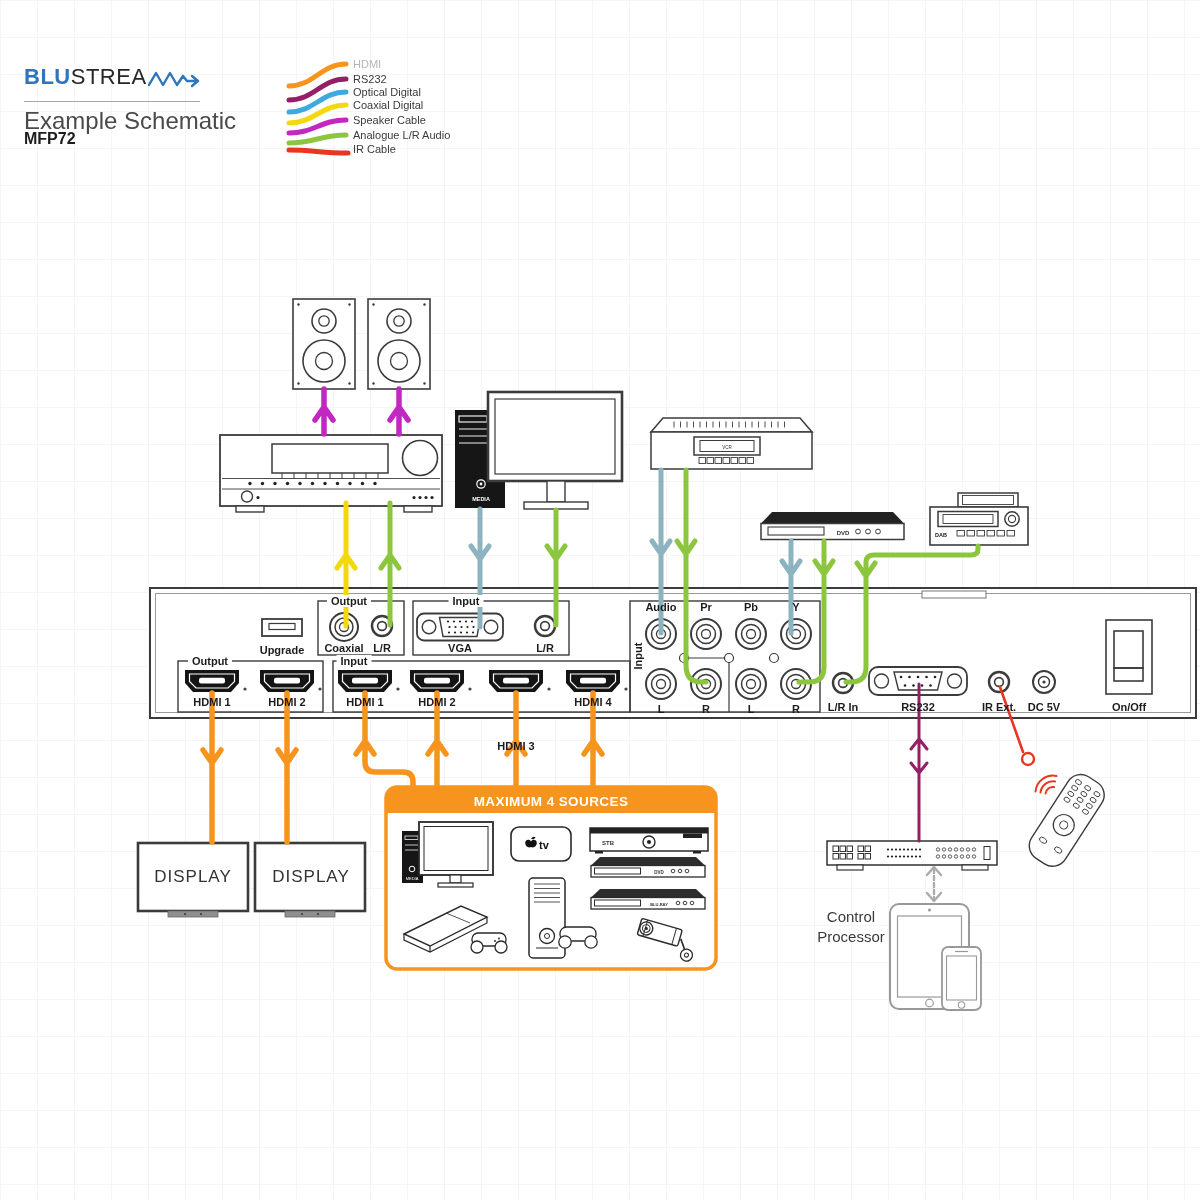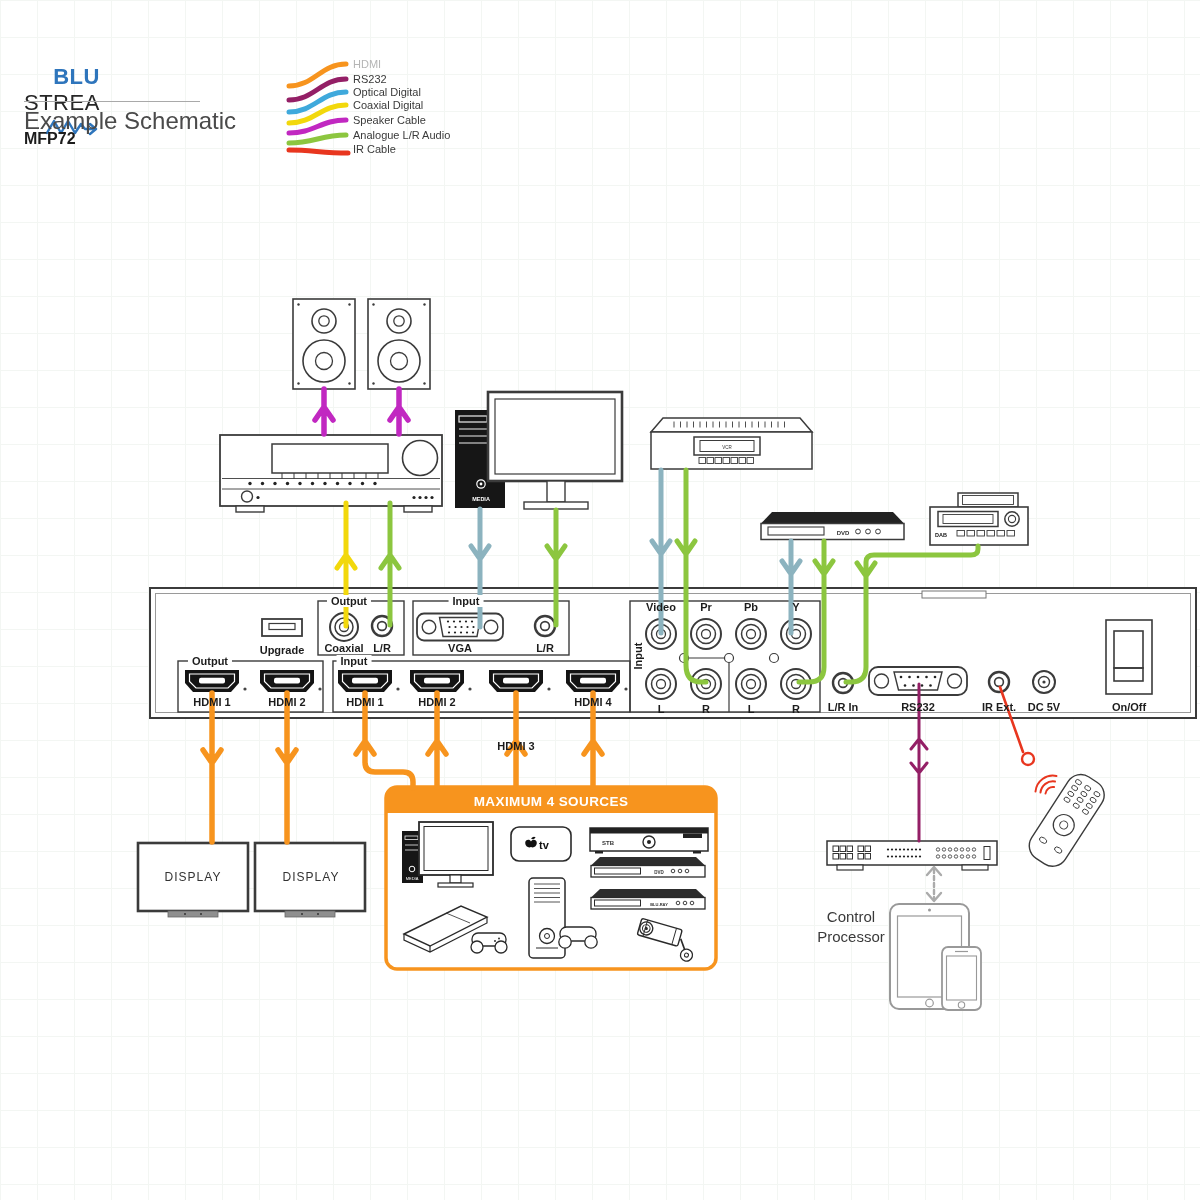--- a/index.html
+++ b/index.html
@@ -7,21 +7,21 @@
     font-family:"Liberation Sans",sans-serif;background-color:#fff;
     background-image:linear-gradient(#f3f6f3 1px,transparent 1px),
                      linear-gradient(90deg,#f3f6f3 1px,transparent 1px);
     background-size:37px 37px;}
   #diagram{position:absolute;left:0;top:0;}
   .abs{position:absolute;white-space:nowrap;}
   .lbl{position:absolute;transform:translate(-50%,-50%);font-size:11px;font-weight:bold;
     color:#1c1c1c;white-space:nowrap;letter-spacing:0;}
   .grp{background:#fff;padding:0 4px;}
   .rot{transform:translate(-50%,-50%) rotate(-90deg);background:#fff;padding:0 3px;}
-  .big{font-weight:400;font-size:12px;letter-spacing:1px;color:#333;text-align:center;}
+  .big{font-weight:400;font-size:17px;letter-spacing:1px;color:#333;text-align:center;}
   .ctl{position:absolute;transform:translate(-50%,-50%);font-size:15px;color:#3a3a3a;white-space:nowrap;}
   .srcTitle{position:absolute;transform:translate(-50%,-50%);font-size:13.5px;font-weight:bold;
     color:#fff;letter-spacing:0.4px;white-space:nowrap;}
   .leg{position:absolute;transform:translate(0,-50%);font-size:11px;color:#3a3a3a;white-space:nowrap;}
   .leg.dim{color:#b5b5b5;}
   #logo{display:flex;align-items:flex-end;}
   #logo .blu{font-size:22px;font-weight:bold;color:#2E75BC;letter-spacing:0.5px;}
   #logo .strea{font-size:22px;font-weight:normal;color:#262626;letter-spacing:0.5px;}
   #divider{background:#a9a9a9;}
   #subtitle{font-size:24px;color:#4a4a4a;}
@@ -502,21 +502,21 @@
           <ellipse cx="1067" cy="803" rx="3.2" ry="2.2"></ellipse>
           <ellipse cx="1078" cy="803" rx="3.2" ry="2.2"></ellipse>
       <ellipse cx="1058" cy="850" rx="4" ry="2.5"></ellipse>
           <ellipse cx="1076" cy="850" rx="4" ry="2.5"></ellipse>
     </g>
     <circle cx="1067" cy="826" r="10.5" stroke-width="1.2"></circle>
     <circle cx="1067" cy="826" r="4" stroke-width="1"></circle>
   </g>
 </svg>
 
-<div id="logo" class="abs" style="left:24px;top:64px;flex-direction:column;">
+<div id="logo" class="abs" style="left:24px;top:64px;">
   <span class="blu">BLU</span>
       <span class="strea">STREA</span>
       <svg width="54" height="22" viewBox="0 0 54 22" style="margin-left:1px">
         <path d="M1,17 L8,5 L15,17 L22,5 L29,17 L35,8 L39,13 H49 M44,8 L50,13 L44,18" stroke="#2E75BC" stroke-width="2.4" fill="none" stroke-linecap="round" stroke-linejoin="round"></path>
       </svg>
 </div>
 <div id="divider" class="abs" style="left:24px;top:101px;width:176px;height:1px;"></div>
 <div id="subtitle" class="abs" style="left:24px;top:107px;">Example Schematic</div>
 <div id="model" class="abs" style="left:24px;top:130px;">MFP72</div>
 
@@ -537,21 +537,21 @@
 <div class="lbl" style="left:282px;top:650px;">Upgrade</div>
 <div class="lbl grp" style="left:210px;top:661px;">Output</div>
 <div class="lbl" style="left:212px;top:702px;">HDMI 1</div>
 <div class="lbl" style="left:287px;top:702px;">HDMI 2</div>
 <div class="lbl grp" style="left:354px;top:661px;">Input</div>
 <div class="lbl" style="left:365px;top:702px;">HDMI 1</div>
 <div class="lbl" style="left:437px;top:702px;">HDMI 2</div>
 <div class="lbl" style="left:516px;top:702px;margin-top:44px;">HDMI 3</div>
 <div class="lbl" style="left:593px;top:702px;">HDMI 4</div>
 <div class="lbl rot" style="left:638px;top:656px;">Input</div>
-<div class="lbl" style="left:661px;top:607px;">Video</div>
+<div class="lbl" style="left:661px;top:607px;">Audio</div>
 <div class="lbl" style="left:706px;top:607px;">Pr</div>
 <div class="lbl" style="left:751px;top:607px;">Pb</div>
 <div class="lbl" style="left:796px;top:607px;">Y</div>
 <div class="lbl" style="left:661px;top:709px;">L</div>
 <div class="lbl" style="left:706px;top:709px;">R</div>
 <div class="lbl" style="left:751px;top:709px;">L</div>
 <div class="lbl" style="left:796px;top:709px;">R</div>
 <div class="lbl" style="left:843px;top:707px;">L/R In</div>
 <div class="lbl" style="left:918px;top:707px;">RS232</div>
 <div class="lbl" style="left:999px;top:707px;">IR Ext.</div>

